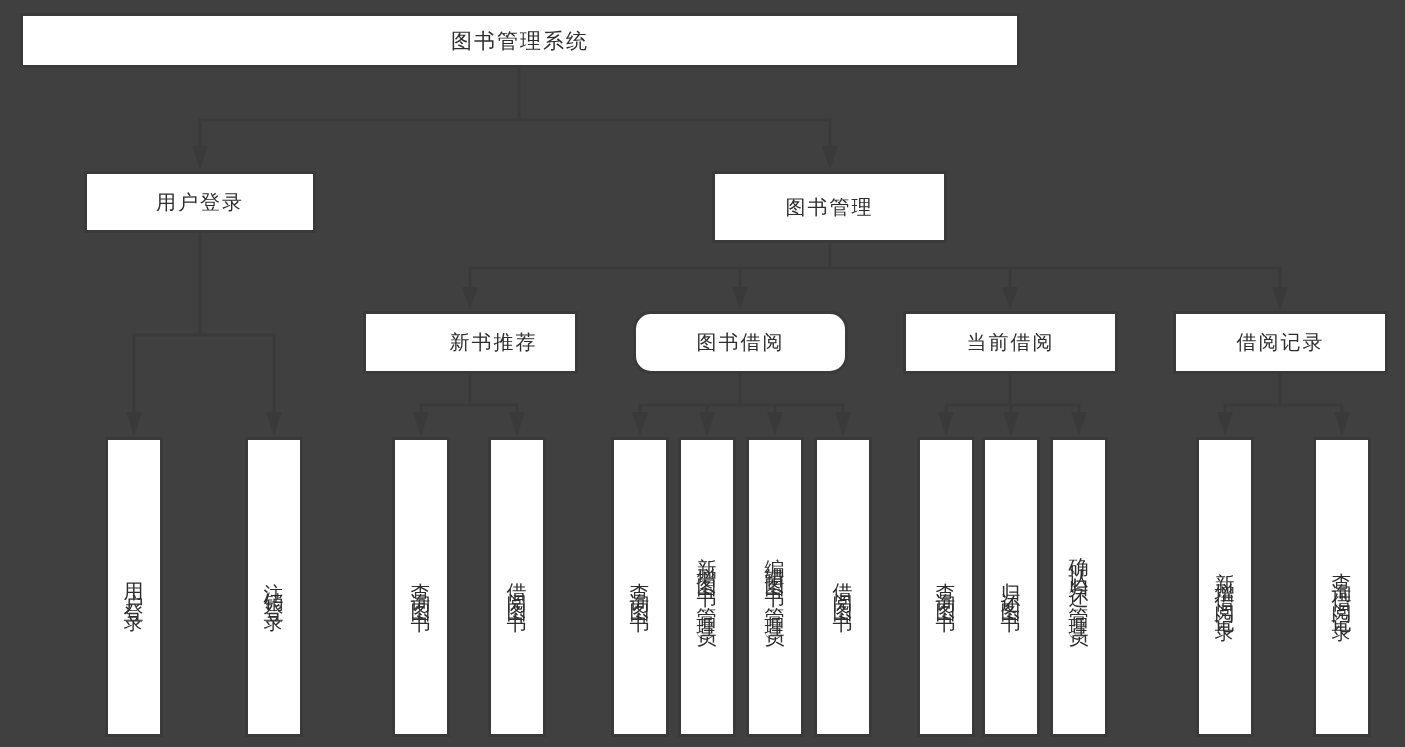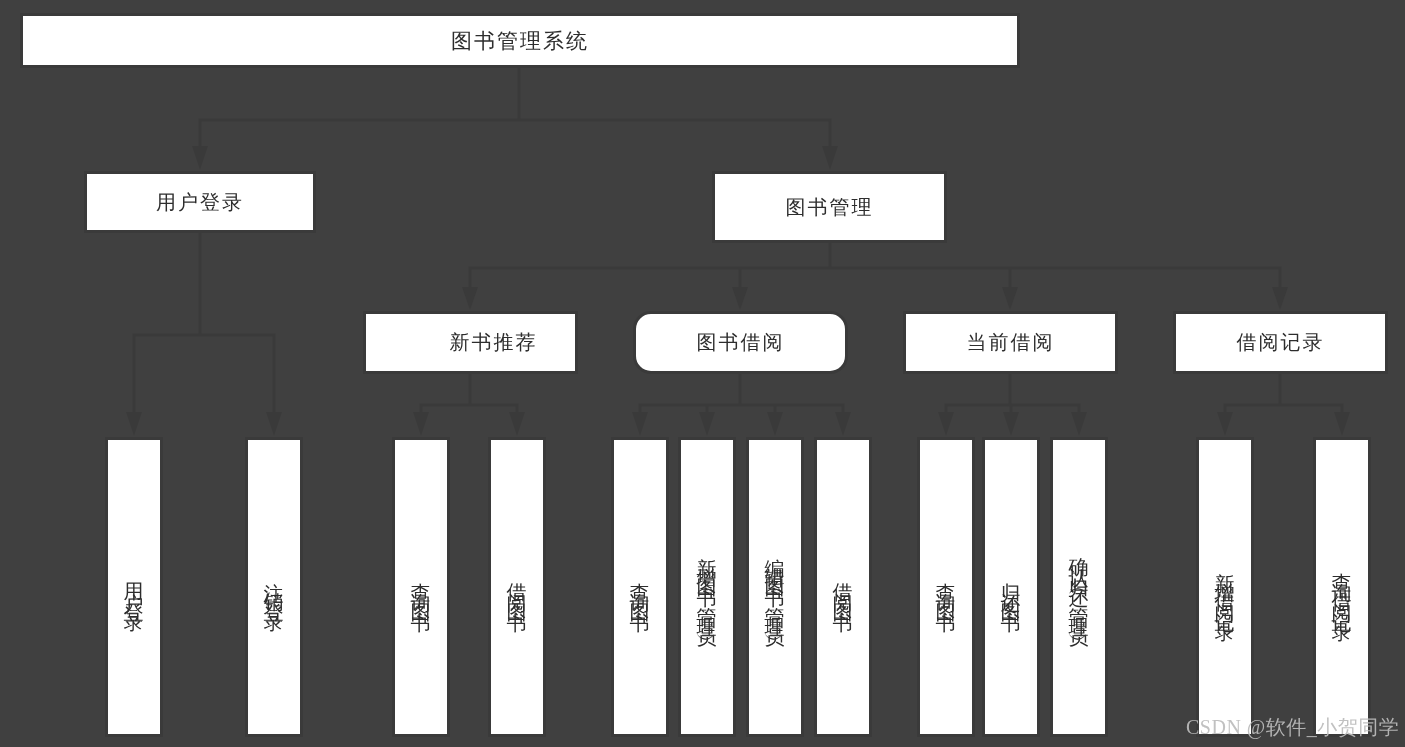--- a/index.html
+++ b/index.html
@@ -183,15 +183,14 @@
     <span class="vtext">确认归还（管理员）</span>
   </div>
 
   <div class="node leaf lf-11">
     <span class="vtext">新增借阅记录</span>
   </div>
   <div class="node leaf lf-12">
     <span class="vtext">查询借阅记录</span>
   </div>
 
-  <div class="watermark">CSDN @软件_小贺同学</div>
 
 </div>
 
 </body></html>

